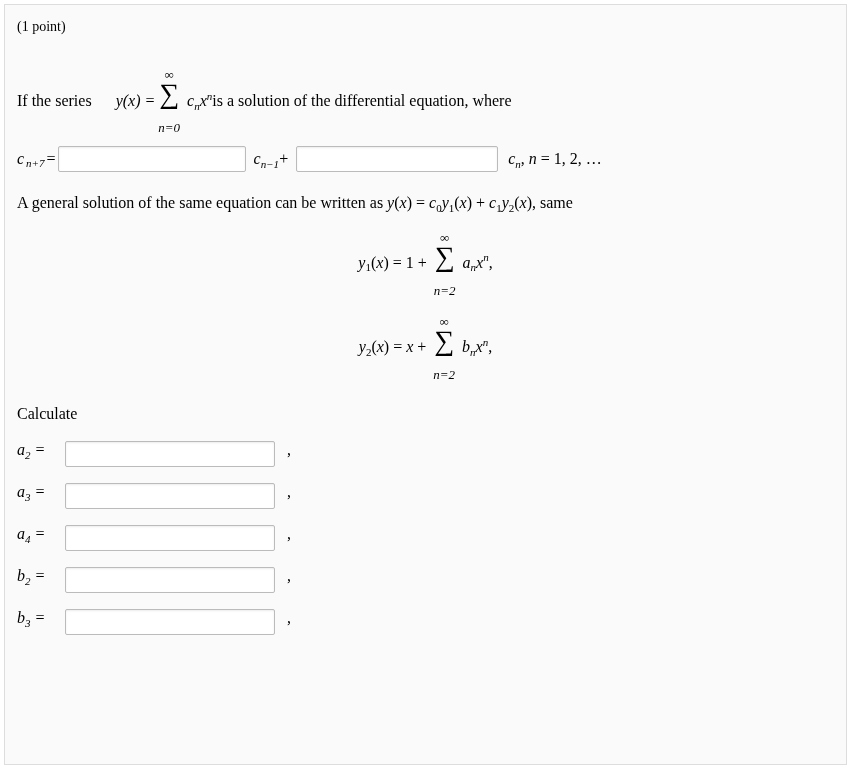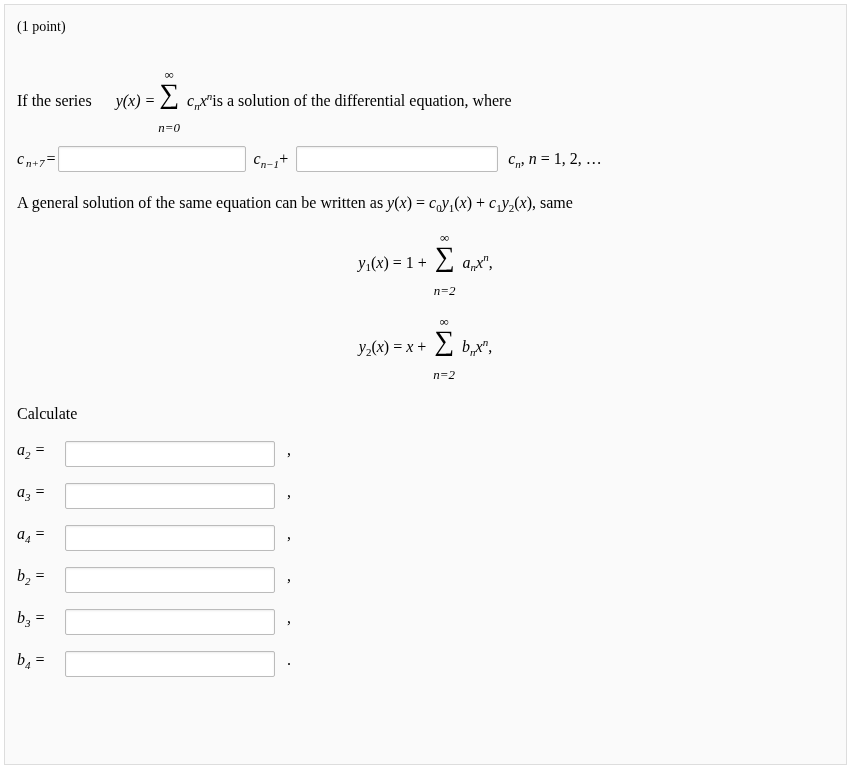--- a/index.html
+++ b/index.html
@@ -171,21 +171,16 @@
       <input type="text" class="answer-input normal" style="">
       <span class="calc-suffix">,</span>
     </div>
 
     <div class="calc-row">
       <span class="calc-label"><span class="mi">b</span><span class="sub">3</span> =</span>
       <input type="text" class="answer-input normal" style="">
       <span class="calc-suffix">,</span>
     </div>
 
-    <div class="calc-row">
-      <span class="calc-label"><span class="mi">b</span><span class="sub">4</span> =</span>
-      <input type="text" class="answer-input normal" style="">
-      <span class="calc-suffix">.</span>
-    </div>
 
   </div>
 
 </div>
 
 </body></html>

